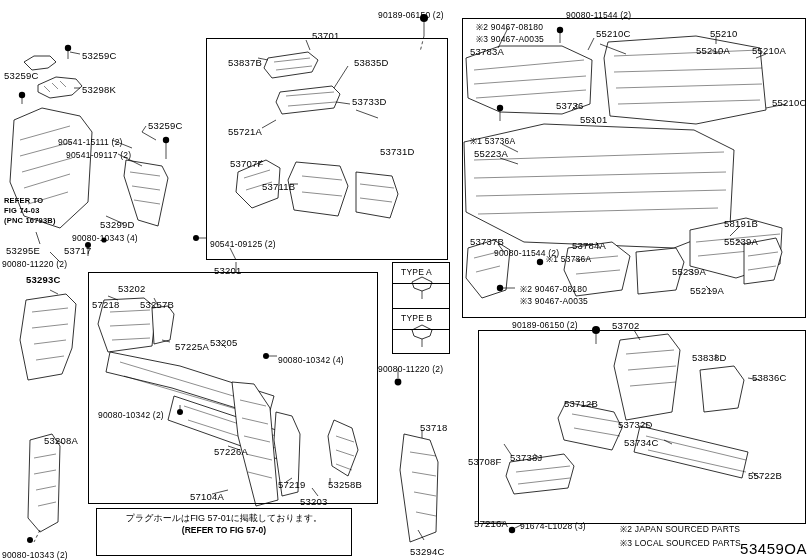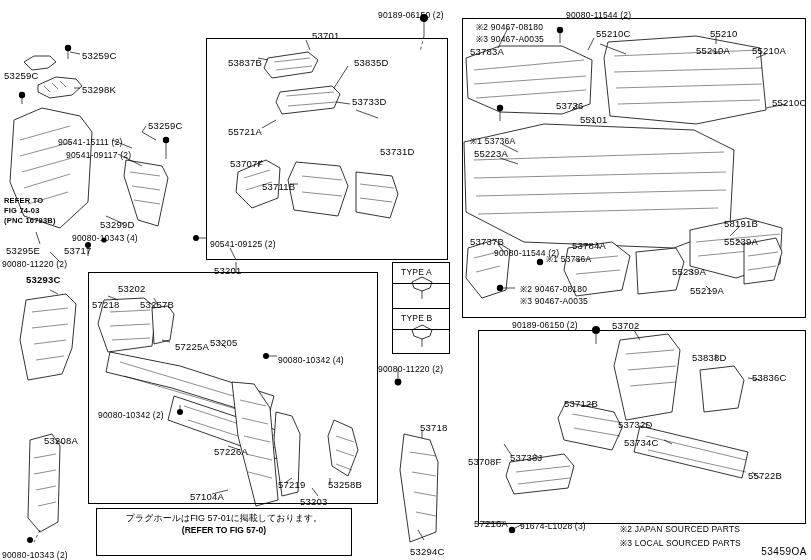--- a/index.html
+++ b/index.html
@@ -12,21 +12,21 @@
   .box{position:absolute;border:1px solid #000;box-sizing:border-box;}
   .note{position:absolute;border:1px solid #000;box-sizing:border-box;text-align:center;
         font-size:8.5px;line-height:12px;padding-top:3px;}
   .note .jp{font-size:9px;}
   svg{position:absolute;left:0;top:0;width:811px;height:560px;overflow:visible;}
   .ln{stroke:#000;fill:none;stroke-width:0.7;}
   .dash{stroke:#000;fill:none;stroke-width:0.7;stroke-dasharray:3 2.5;}
   .shape{stroke:#000;fill:#fff;stroke-width:0.8;}
   .hatch{stroke:#000;fill:none;stroke-width:0.45;}
   .dot{fill:#000;}
-  .corner{position:absolute;right:4px;bottom:3px;font-size:10px;letter-spacing:0.5px;}
+  .corner{position:absolute;right:4px;bottom:3px;font-size:15px;letter-spacing:0.5px;}
 </style>
 </head>
 <body>
 
 <div class="stage">
 
   <svg viewBox="0 0 811 560">
 
     <path class="shape" d="M24 62 l10 -6 l16 0 l6 6 l-8 6 l-16 2 z"></path>
     <path class="shape" d="M38 85 l18 -8 l20 2 l6 7 l-10 9 l-22 3 l-12 -6 z"></path>

